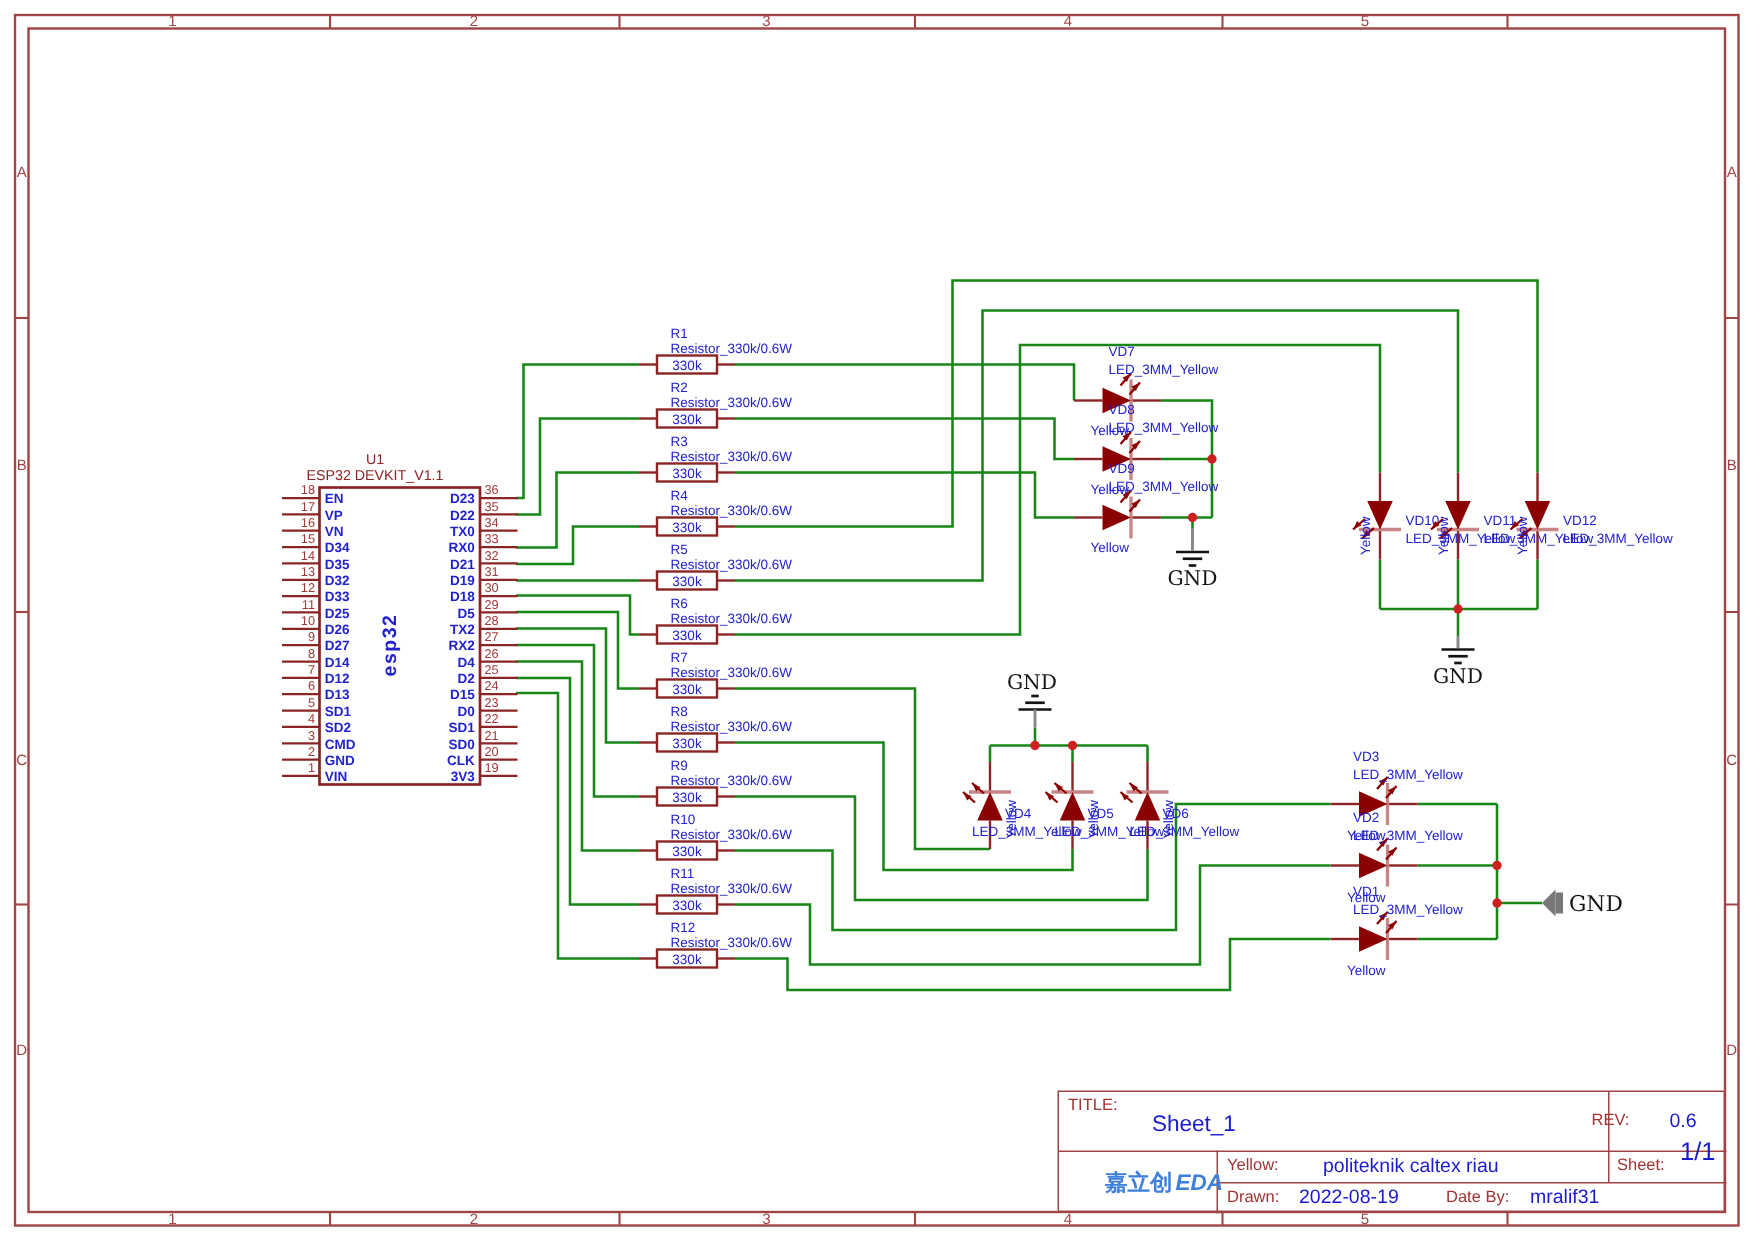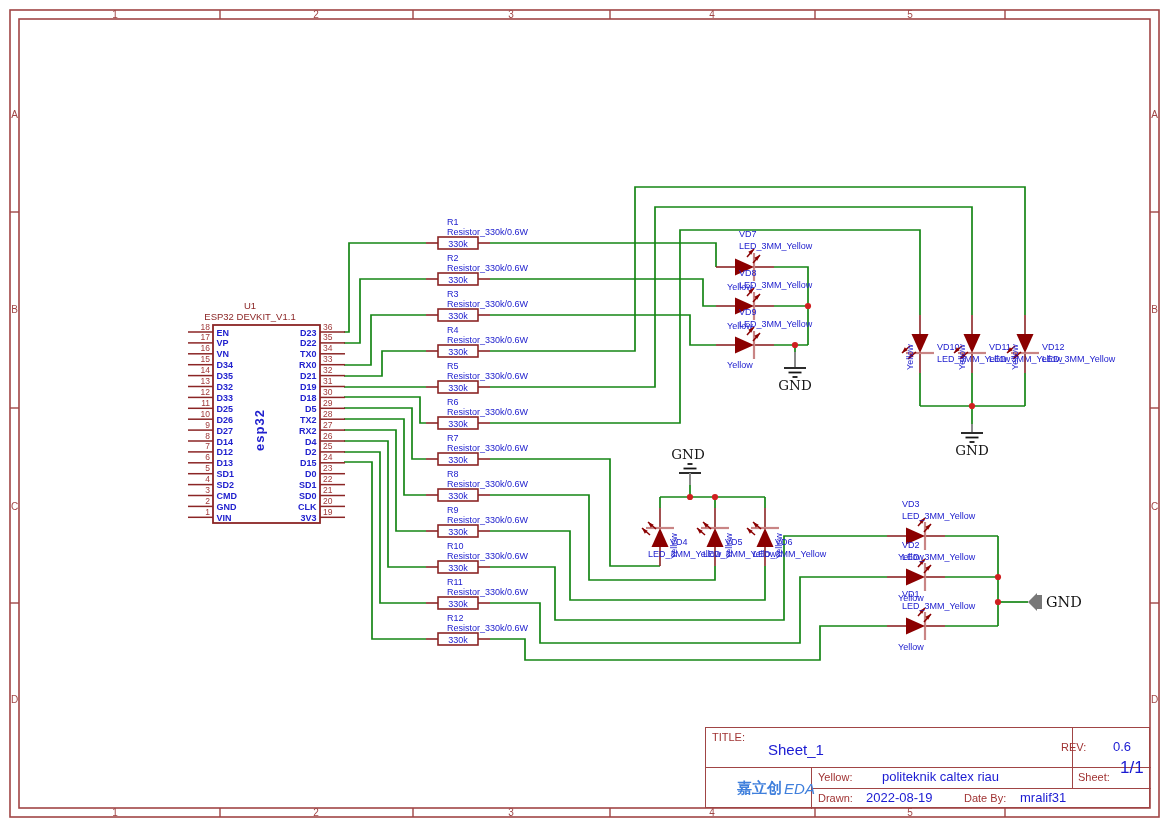--- a/index.html
+++ b/index.html
@@ -20,21 +20,21 @@
   #titleblock{position:absolute;left:705px;top:727px;width:445px;height:81px;
     border:1.6px solid #a04545;box-sizing:border-box;background:#fff;}
   #titleblock .line{position:absolute;background:#a04545;}
   #titleblock span{position:absolute;white-space:nowrap;}
   .tb-lab{color:#a03333;font-size:11px;}
   .tb-val{color:#1a1ad2;font-size:13px;}
   #tb-title-val{font-size:15px;}
   #logo-cell{position:absolute;left:0;top:39px;width:105px;height:42px;
     display:flex;align-items:center;justify-content:center;gap:2px;}
   #logo-text{color:#3f7fdc;font-size:15px;font-weight:bold;margin-left:33px;}
-  #logo-suffix{color:#3f7fdc;font-size:15px;font-weight:normal;font-style:italic;}
+  #logo-suffix{color:#3f7fdc;font-size:15px;font-weight:bold;font-style:italic;}
 </style>
 </head>
 <body>
 
 <svg id="canvas" width="1169" height="827" viewBox="0 0 1169 827" style="position:absolute;left:0;top:0;">
   <g id="frame">
       <rect x="10" y="10" width="1149" height="807" fill="none" stroke="#a04545" stroke-width="1.6"></rect>
       <rect x="19" y="19" width="1131" height="789" fill="none" stroke="#a04545" stroke-width="1.6"></rect>
       <line x1="220" y1="10" x2="220" y2="19" stroke="#a04545" stroke-width="1.4"></line>
       <line x1="220" y1="808" x2="220" y2="817" stroke="#a04545" stroke-width="1.4"></line>

